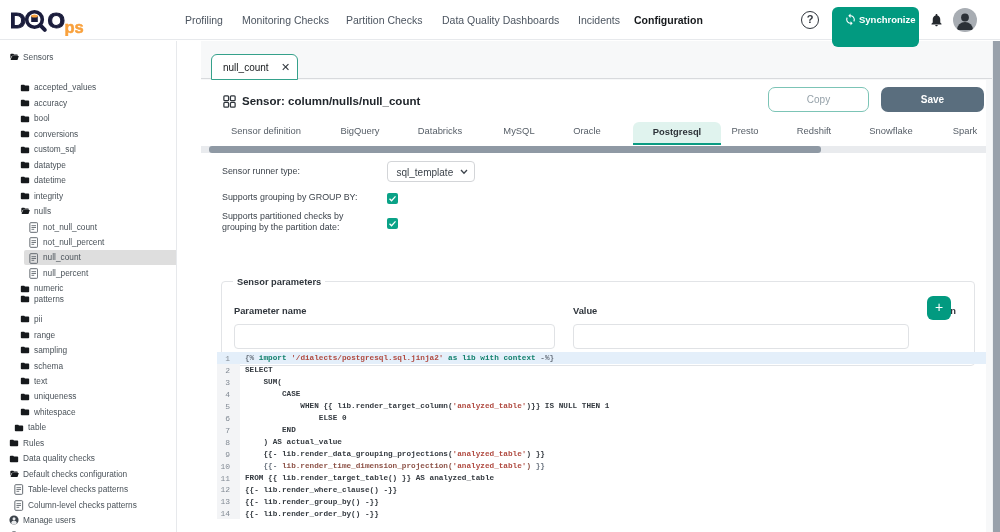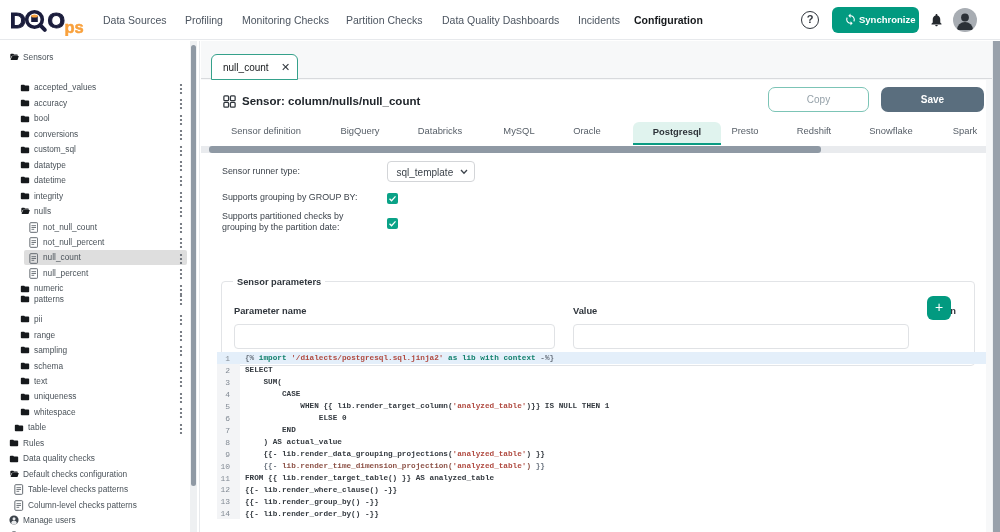--- a/index.html
+++ b/index.html
@@ -7,26 +7,26 @@
     font-family:"Liberation Sans", sans-serif; }
   #header { position:absolute; left:0; top:0; width:1000px; height:40px; background:#fff;
     border-bottom:1px solid #e7e9ec; z-index:30; }
   #logo { position:absolute; left:11px; top:4px; height:32px; }
   .nav-item { position:absolute; top:0; height:40px; line-height:40px; font-size:10.5px;
     color:#4c5560; white-space:nowrap; }
   .nav-bold { font-weight:bold; color:#16191c; }
   #help-ic { position:absolute; left:801px; top:11px; width:18px; height:18px;
     border:1.5px solid #30363d; border-radius:50%; }
   #help-ic span { display:block; text-align:center; font-size:11px; font-weight:bold; color:#30363d; line-height:15.5px; }
-  #sync-btn { position:absolute; left:832px; top:7px; width:87px; height:26px; background:#029a80;
+  #sync-btn { position:absolute; left:832px; top:7px; width:87px; height:40px; background:#029a80;
     border-radius:6px; color:#fff; font-weight:bold; }
   #bell { position:absolute; left:929px; top:12px; }
   #avatar { position:absolute; left:953px; top:8px; width:24px; height:24px; border-radius:50%;
     background:#a8adb3; overflow:hidden; }
-  #sidebar { position:absolute; left:0; top:41px; width:200px; height:491px; background:#fff;
+  #sidebar { position:absolute; left:0; top:41px; width:177px; height:491px; background:#fff;
     border-right:1px solid #e7e9ec; overflow:hidden; }
   .trow { position:absolute; left:0; width:200px; height:15.45px; font-size:8.3px; color:#4a5259; }
   .trow .lbl { position:absolute; top:2.8px; white-space:nowrap; }
   .trow svg { position:absolute; top:3px; }
   .selrow { position:absolute; left:24px; width:163px; height:15px; background:#dedede; border-radius:2px; }
   #side-scroll-track { position:absolute; left:190px; top:0px; width:7px; height:491px; background:#eef0f2; }
   #side-scroll-thumb { position:absolute; left:191px; top:4px; width:5px; height:441px; background:#8f99a4; border-radius:3px; }
   #main { position:absolute; left:201px; top:41px; width:799px; height:491px; background:#f7f8f9; }
   #tabstrip { position:absolute; left:0; top:0; width:799px; height:38px; background:#f7f8f9;
     border-bottom:1px solid #d8dadd; }
@@ -83,21 +83,20 @@
     <svg width="86" height="32" viewBox="0 0 86 32">
       <text x="-1.5" y="24" font-size="22.5" font-weight="bold" fill="#1b1d3c" stroke="#1b1d3c" stroke-width="1">D</text>
       <circle cx="23.5" cy="15.5" r="7.8" fill="#fff" stroke="#1b1d3c" stroke-width="3.6"></circle>
       <line x1="29.2" y1="21.2" x2="33.8" y2="25.8" stroke="#1b1d3c" stroke-width="4" stroke-linecap="round"></line>
       <rect x="20.2" y="12" width="6.6" height="6" fill="#1b1d3c"></rect>
       <ellipse cx="23.5" cy="12" rx="3.3" ry="1.5" fill="#f9a13c"></ellipse>
       <text x="36.5" y="24" font-size="22.5" font-weight="bold" fill="#1b1d3c" stroke="#1b1d3c" stroke-width="1">O</text>
       <text x="53.5" y="28.5" font-size="16.5" font-weight="bold" fill="#f9a13c" stroke="#f9a13c" stroke-width="0.5">ps</text>
     </svg>
   </div>
-  <div class="nav-item" style="left:103px">Data Sources</div>
   <div class="nav-item" style="left:185px">Profiling</div>
   <div class="nav-item" style="left:242px">Monitoring Checks</div>
   <div class="nav-item" style="left:346px">Partition Checks</div>
   <div class="nav-item" style="left:442px">Data Quality Dashboards</div>
   <div class="nav-item" style="left:578px">Incidents</div>
   <div class="nav-item nav-bold" style="left:634px">Configuration</div>
   <div id="help-ic">
       <span>?</span>
     </div>
   <div id="sync-btn">

